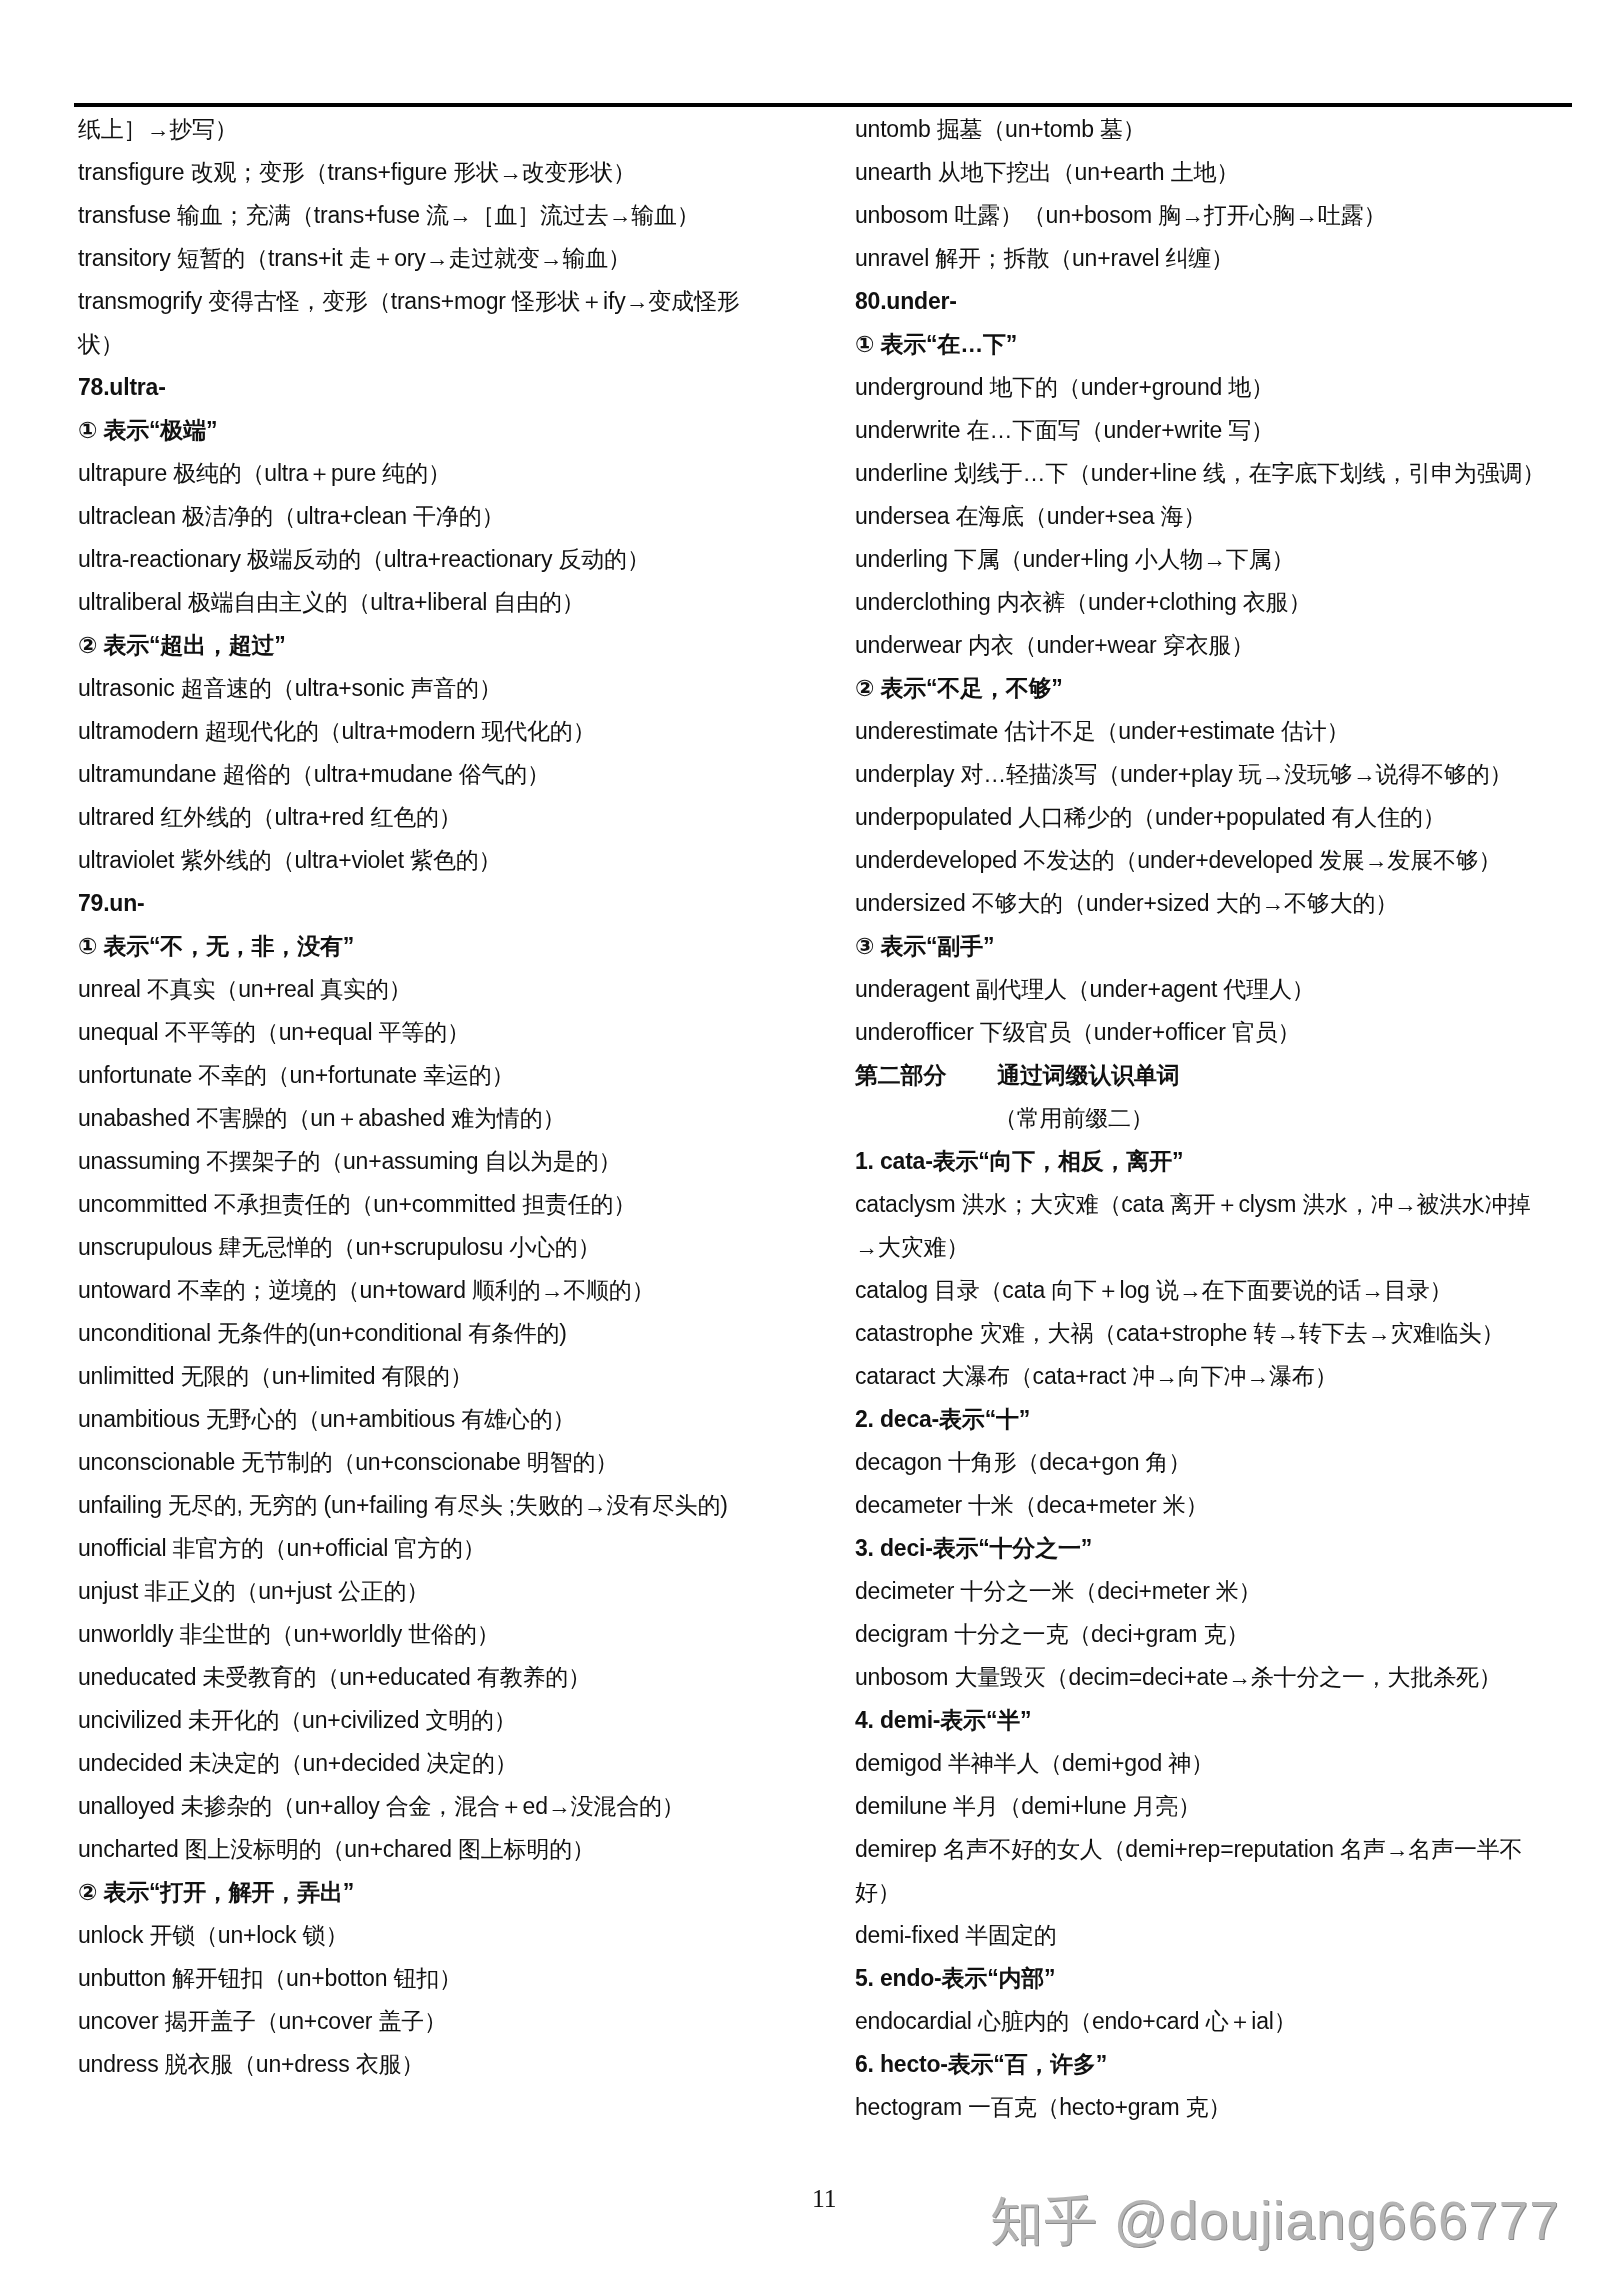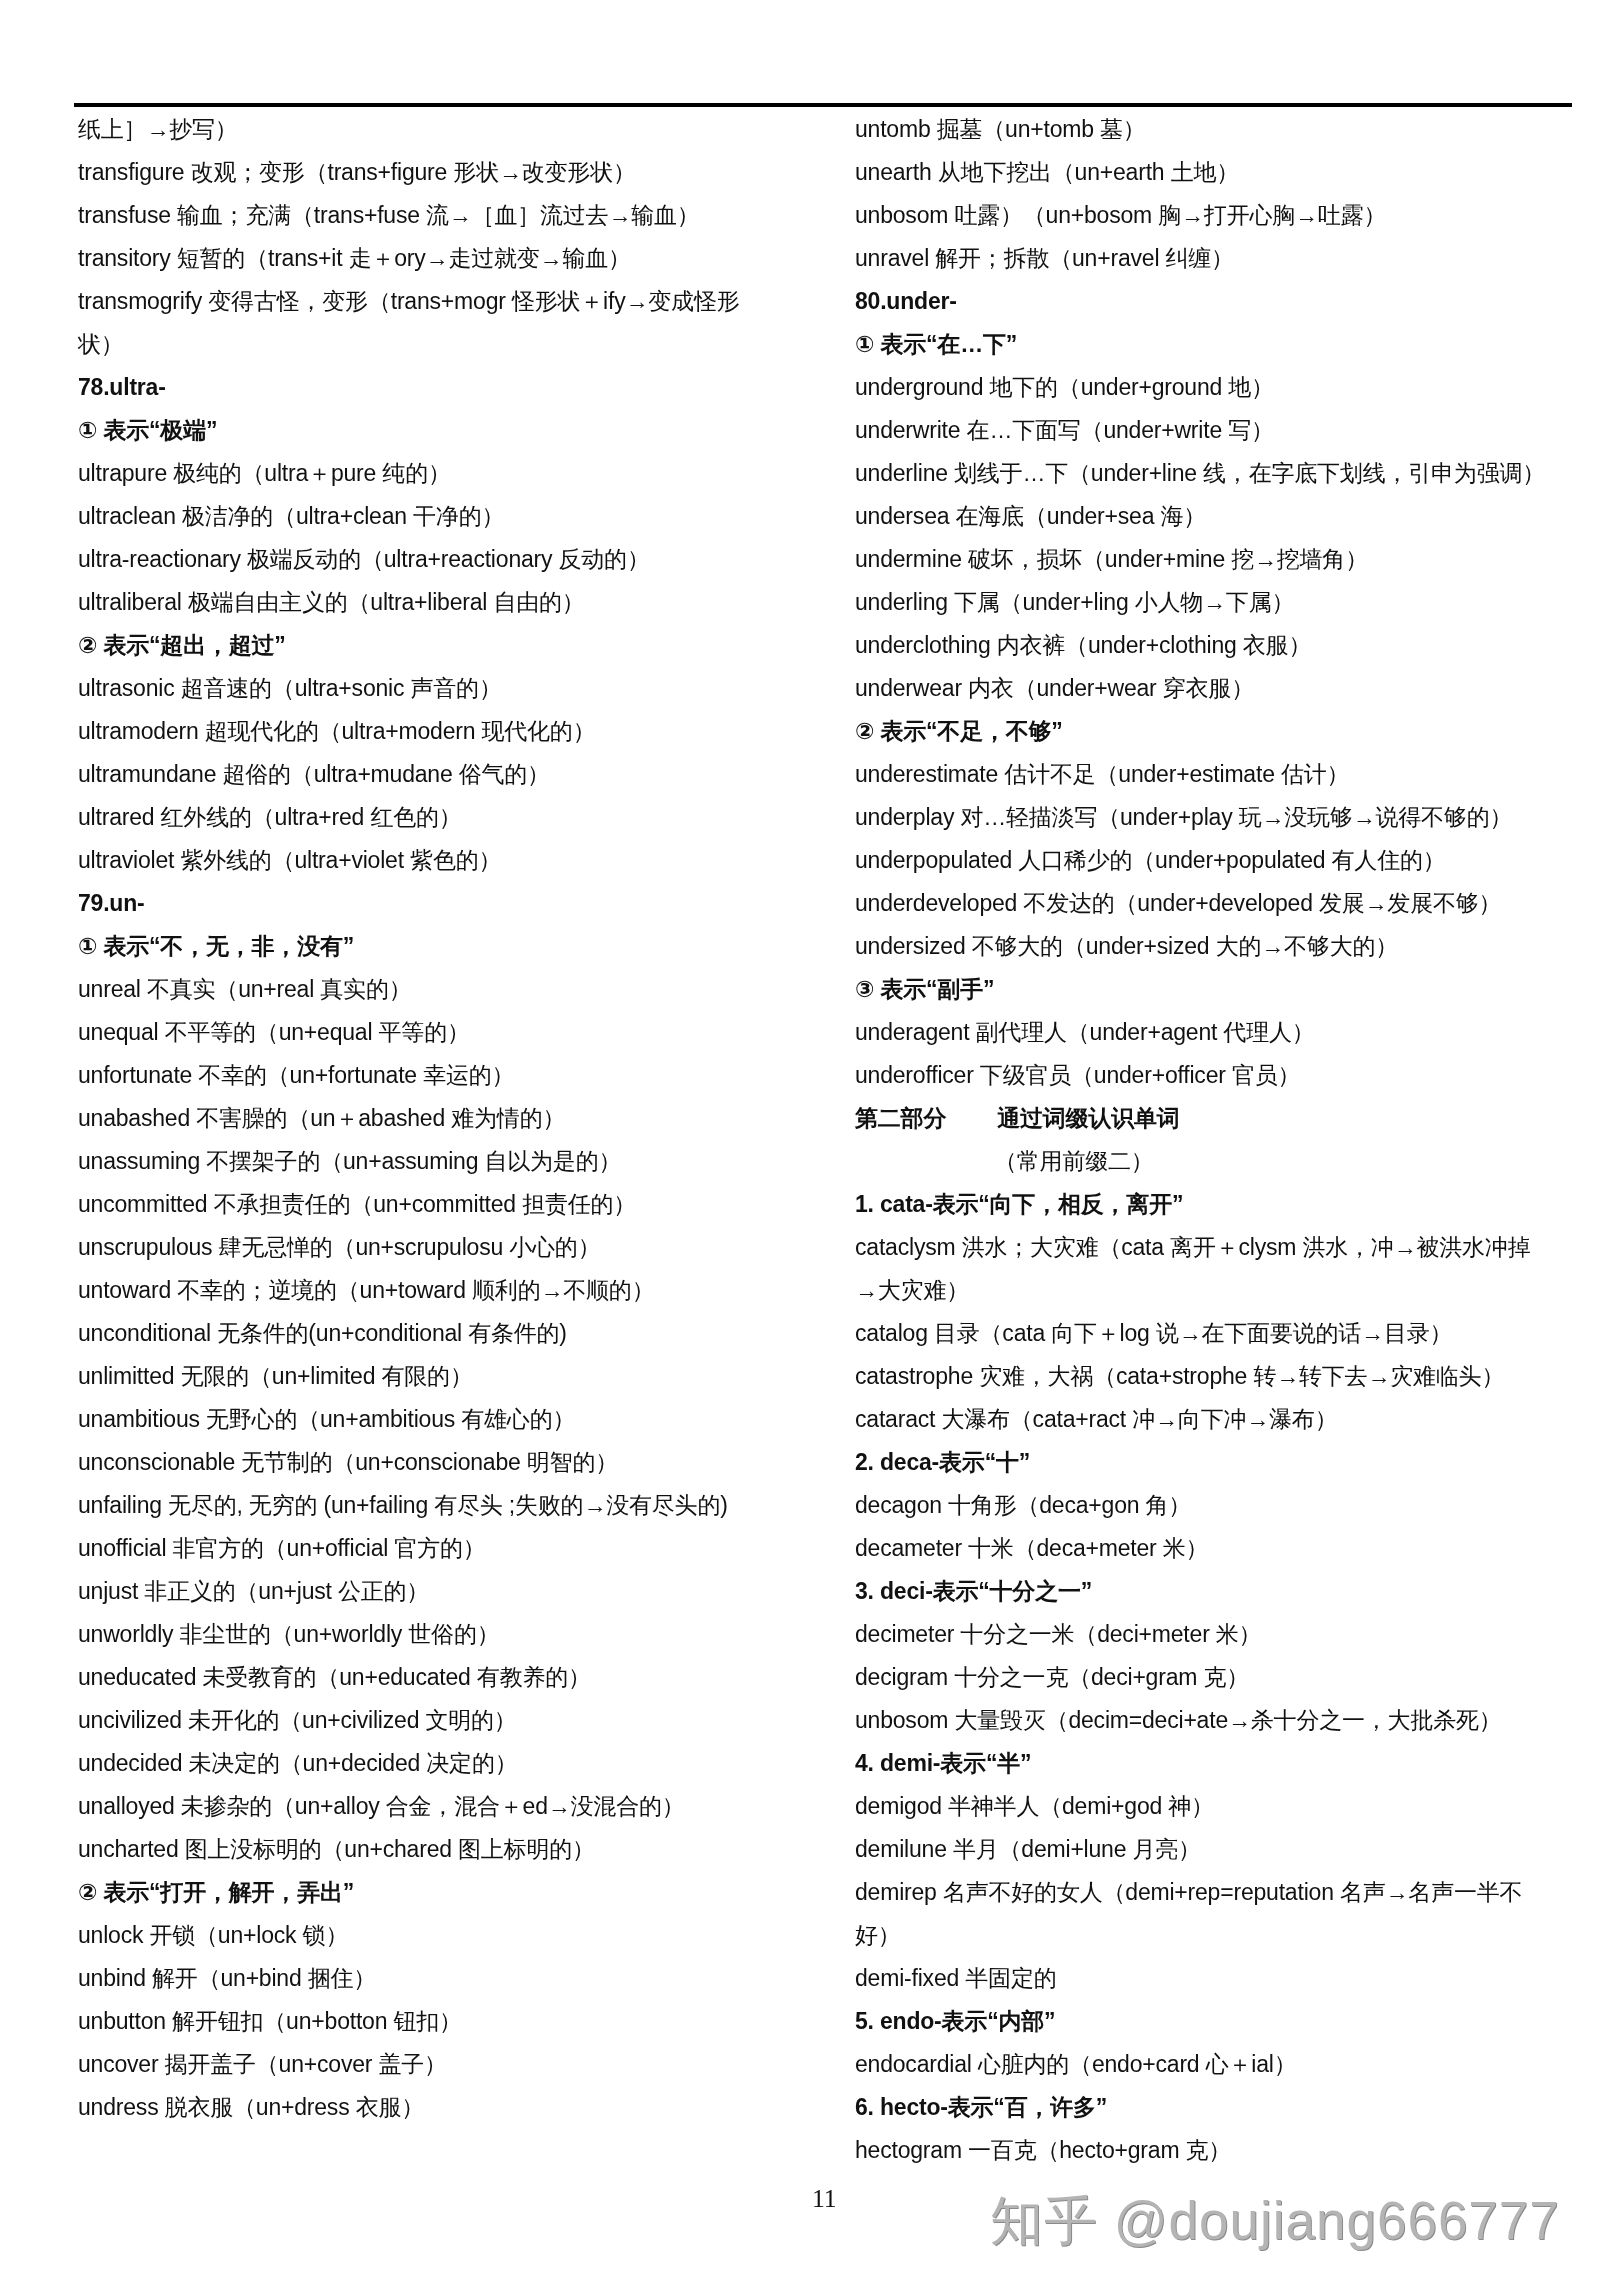--- a/index.html
+++ b/index.html
@@ -77,37 +77,35 @@
     <li class="line">unofficial 非官方的（un+official 官方的）</li>
     <li class="line">unjust 非正义的（un+just 公正的）</li>
     <li class="line">unworldly 非尘世的（un+worldly 世俗的）</li>
     <li class="line">uneducated 未受教育的（un+educated 有教养的）</li>
     <li class="line">uncivilized 未开化的（un+civilized 文明的）</li>
     <li class="line">undecided 未决定的（un+decided 决定的）</li>
     <li class="line">unalloyed 未掺杂的（un+alloy 合金，混合＋ed→没混合的）</li>
     <li class="line">uncharted 图上没标明的（un+chared 图上标明的）</li>
     <li class="line bold">② 表示“打开，解开，弄出”</li>
     <li class="line">unlock 开锁（un+lock 锁）</li>
-    <li class="line">unbind 解开（un+bind 捆住）</li>
     <li class="line">unbutton 解开钮扣（un+botton 钮扣）</li>
     <li class="line">uncover 揭开盖子（un+cover 盖子）</li>
     <li class="line">undress 脱衣服（un+dress 衣服）</li>
   </ul>
 <ul class="col right" id="right-col">
     <li class="line">untomb 掘墓（un+tomb 墓）</li>
     <li class="line">unearth 从地下挖出（un+earth 土地）</li>
     <li class="line">unbosom 吐露）（un+bosom 胸→打开心胸→吐露）</li>
     <li class="line">unravel 解开；拆散（un+ravel 纠缠）</li>
     <li class="line bold">80.under-</li>
     <li class="line bold">① 表示“在…下”</li>
     <li class="line">underground 地下的（under+ground 地）</li>
     <li class="line">underwrite 在…下面写（under+write 写）</li>
     <li class="line">underline 划线于…下（under+line 线，在字底下划线，引申为强调）</li>
     <li class="line">undersea 在海底（under+sea 海）</li>
-    <li class="line">undermine 破坏，损坏（under+mine 挖→挖墙角）</li>
     <li class="line">underling 下属（under+ling 小人物→下属）</li>
     <li class="line">underclothing 内衣裤（under+clothing 衣服）</li>
     <li class="line">underwear 内衣（under+wear 穿衣服）</li>
     <li class="line bold">② 表示“不足，不够”</li>
     <li class="line">underestimate 估计不足（under+estimate 估计）</li>
     <li class="line">underplay 对…轻描淡写（under+play 玩→没玩够→说得不够的）</li>
     <li class="line">underpopulated 人口稀少的（under+populated 有人住的）</li>
     <li class="line">underdeveloped 不发达的（under+developed 发展→发展不够）</li>
     <li class="line">undersized 不够大的（under+sized 大的→不够大的）</li>
     <li class="line bold">③ 表示“副手”</li>

